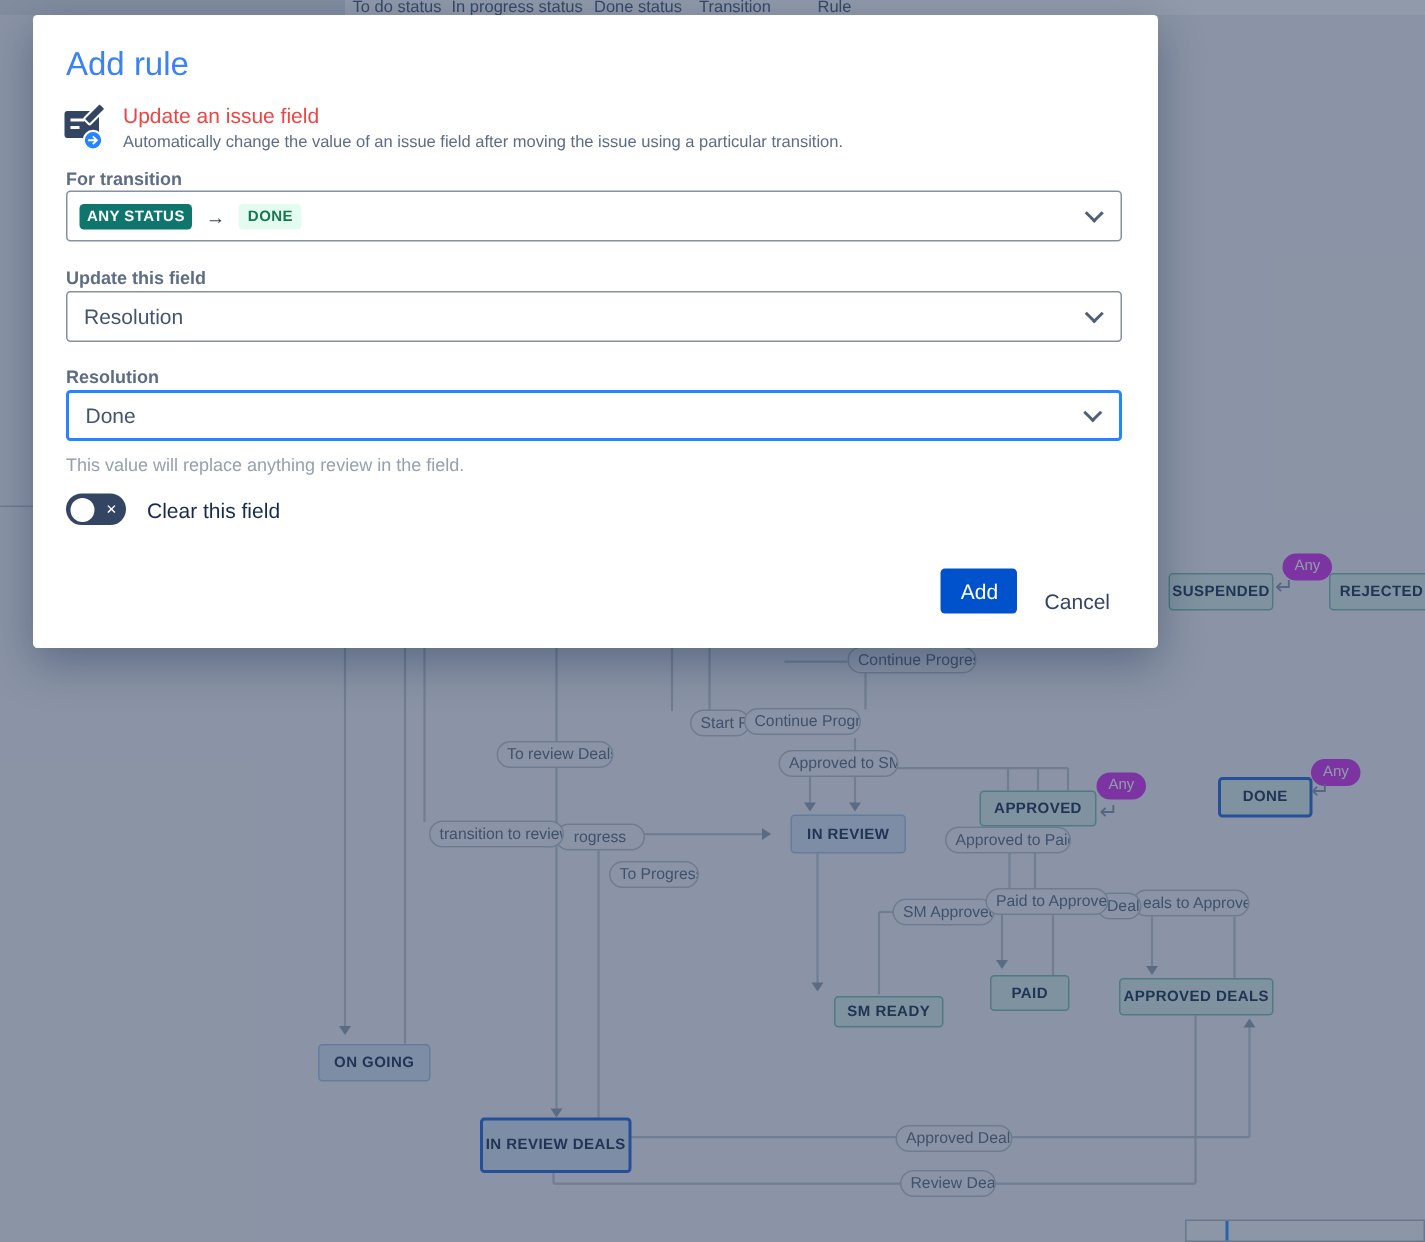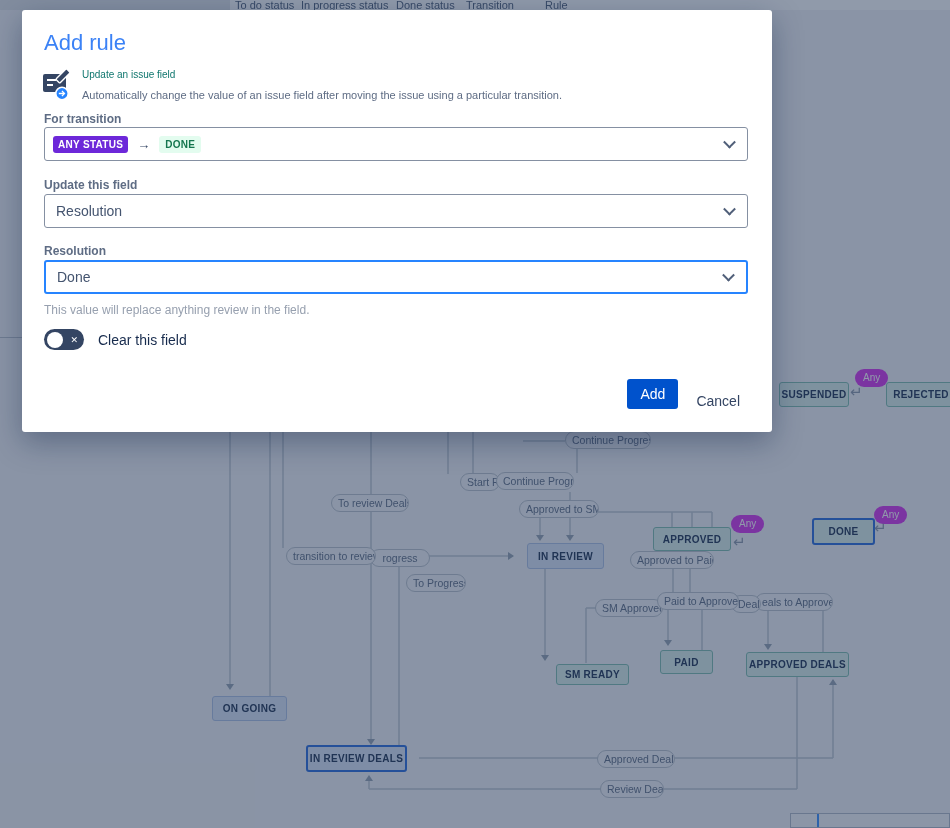--- a/index.html
+++ b/index.html
@@ -36,30 +36,30 @@
   .partial-node .blue-tick{position:absolute;left:26px;top:0;width:2px;height:100%;background:#4c9aff;}
 
   
   #blanket{position:absolute;inset:0;background:rgba(9,30,66,0.45);z-index:50;}
 
   
   #modal{position:absolute;left:22px;top:10px;width:750px;height:422px;background:#ffffff;
          border-radius:3px;box-shadow:0 10px 30px rgba(9,30,66,.35);z-index:60;}
   .m-title{position:absolute;left:22px;top:20px;font-size:22px;font-weight:500;color:#3b82f6;}
   .rule-icon{position:absolute;left:20px;top:56px;width:36px;height:36px;}
-  .rt-heading{position:absolute;left:60px;top:59px;font-size:10px;color:#0f766e;}
+  .rt-heading{position:absolute;left:60px;top:59px;font-size:14px;color:#ef4444;}
   .rt-desc{position:absolute;left:60px;top:79px;font-size:11px;color:#5e6c84;}
   .f-label{position:absolute;left:22px;font-size:12px;font-weight:600;color:#5e6c84;}
   .sel{position:absolute;left:22px;width:704px;height:34px;box-sizing:border-box;background:#fff;
        border:1px solid #8590a2;border-radius:3px;display:flex;align-items:center;cursor:pointer;}
   .sel.focused{border:2px solid #2684ff;}
   .sel .val{font-size:14px;color:#44546f;padding-left:11px;}
   .chev{position:absolute;right:13px;top:50%;width:7px;height:7px;border-right:2px solid #505f79;
         border-bottom:2px solid #505f79;transform:translateY(-70%) rotate(45deg);}
-  .badge-any{background:#6d28d9;color:#fff;font-size:10px;font-weight:700;border-radius:3px;
+  .badge-any{background:#0f766e;color:#fff;font-size:10px;font-weight:700;border-radius:3px;
         padding:3px 5px;margin-left:8px;letter-spacing:.3px;}
   .badge-done{background:#e3fcef;color:#15764f;font-size:10px;font-weight:700;border-radius:3px;
         padding:3px 6px;letter-spacing:.3px;}
   .tr-arrow{font-size:13px;color:#344563;margin:0 9px;font-weight:600;}
   .helper{position:absolute;left:22px;top:293px;font-size:12px;color:#97a0af;}
   .toggle{position:absolute;left:22px;top:319px;width:40px;height:21px;background:#344563;
         border-radius:11px;cursor:pointer;}
   .toggle .knob{position:absolute;left:3px;top:2.5px;width:16px;height:16px;background:#fff;border-radius:50%;}
   .toggle .x{position:absolute;right:6px;top:50%;transform:translateY(-50%);color:#fff;font-size:9px;font-weight:700;}
   .toggle-label{position:absolute;left:76px;top:322px;font-size:14px;color:#172b4d;}
@@ -150,21 +150,21 @@
       <div class="pill" style="left: 600px; top: 780px; width: 64px;">Review Deals</div>
       <div class="node done" style="left: 779px; top: 382px; width: 70px; height: 25px;">SUSPENDED</div>
       <div class="node done" style="left: 886px; top: 382px; width: 70px; height: 25px;">REJECTED</div>
       <div class="node done selected" style="left: 812px; top: 518px; width: 63px; height: 27px;">DONE</div>
       <div class="node done" style="left: 653px; top: 527px; width: 78px; height: 24px;">APPROVED</div>
       <div class="node progress" style="left: 527px; top: 543px; width: 77px; height: 26px;">IN REVIEW</div>
       <div class="node done" style="left: 556px; top: 664px; width: 73px; height: 21px;">SM READY</div>
       <div class="node done" style="left: 660px; top: 650px; width: 53px; height: 24px;">PAID</div>
       <div class="node done" style="left: 746px; top: 652px; width: 103px; height: 25px;">APPROVED DEALS</div>
       <div class="node progress" style="left: 212px; top: 696px; width: 75px; height: 25px;">ON GOING</div>
-      <div class="node progress selected" style="left: 306px; top: 745px; width: 101px; height: 27px;">IN REVIEW DEALS</div>
+      <div class="node progress selected" style="left: 320px; top: 745px; width: 101px; height: 37px;">IN REVIEW DEALS</div>
       <div class="any" style="left: 855px; top: 369px;">Any</div>
       <div class="any" style="left: 731px; top: 515px;">Any</div>
       <div class="any" style="left: 874px; top: 506px;">Any</div>
       <div class="ret" style="left: 850px; top: 384px;">↵</div>
       <div class="ret" style="left: 733px; top: 534px;">↵</div>
       <div class="ret" style="left: 874px; top: 520px;">↵</div>
     </div>
 </div>
 
 <div id="blanket"></div>

